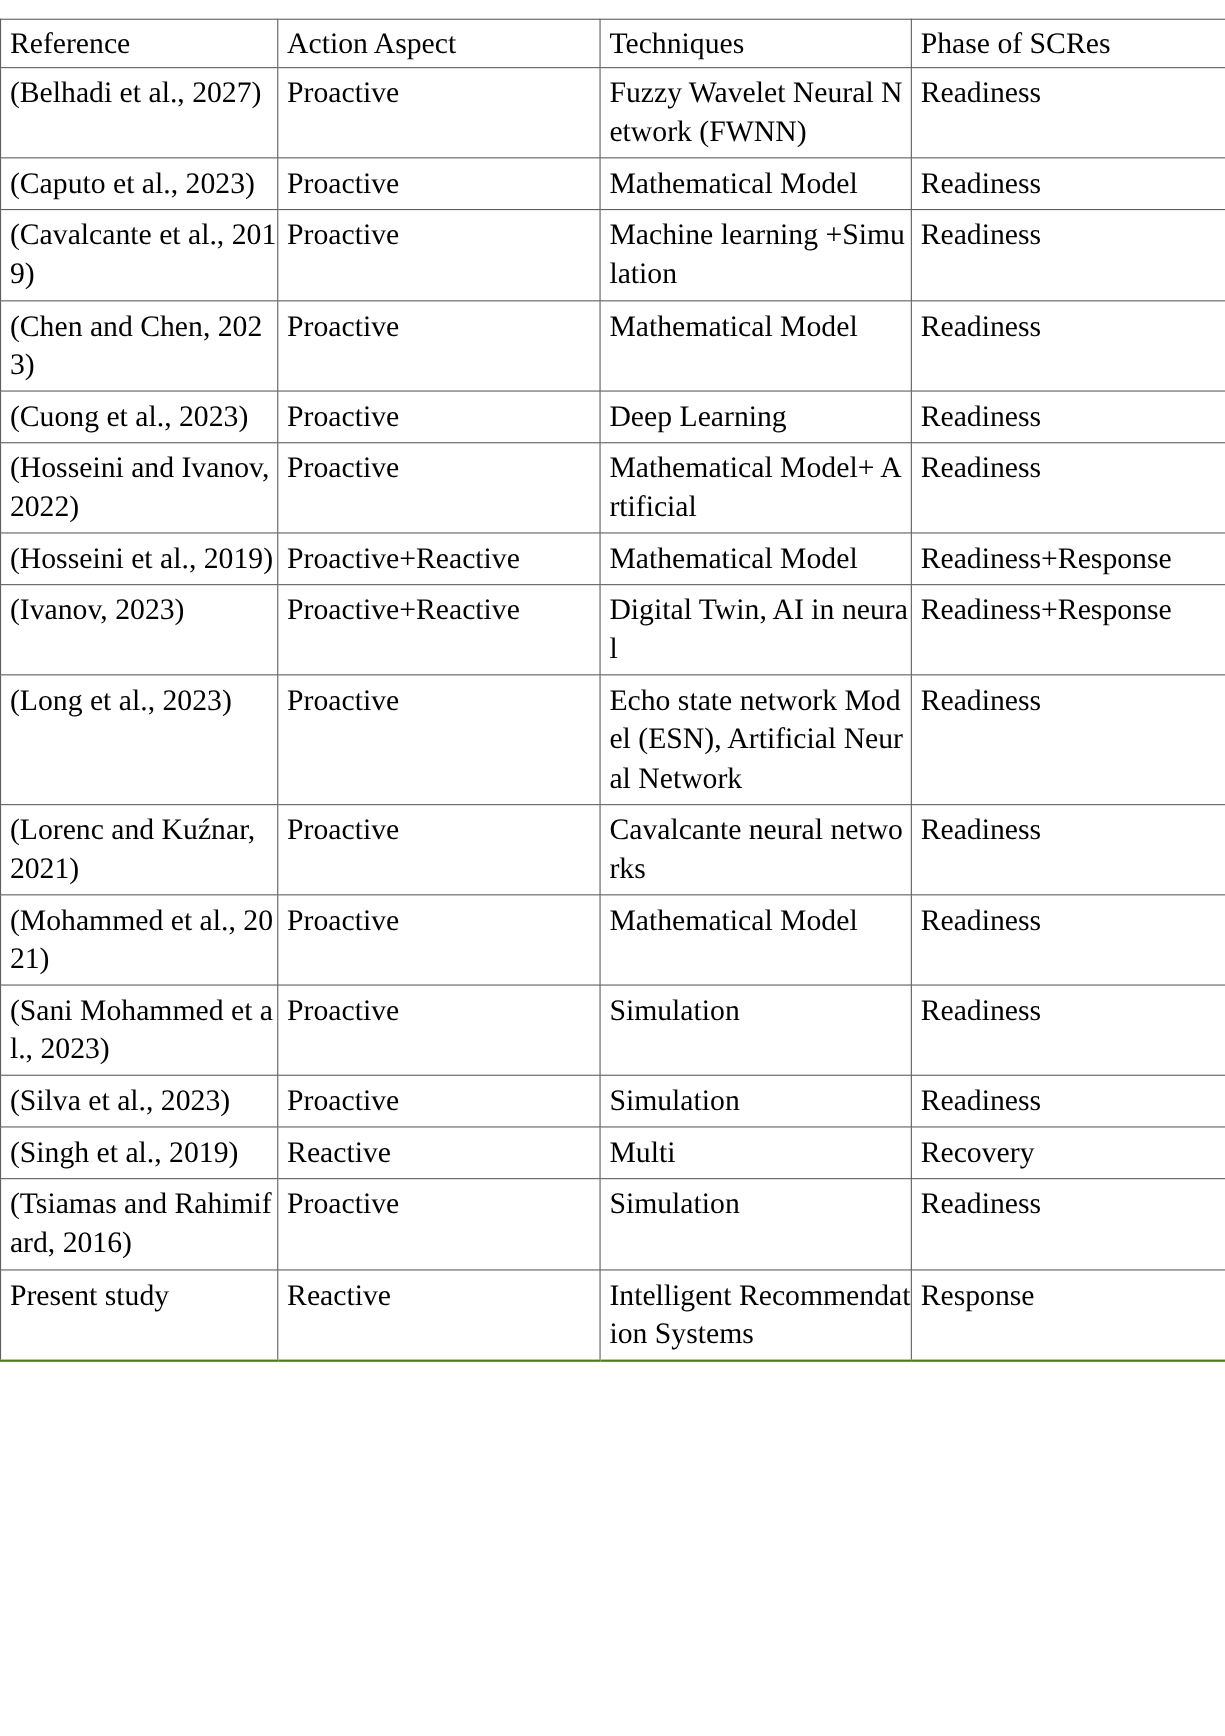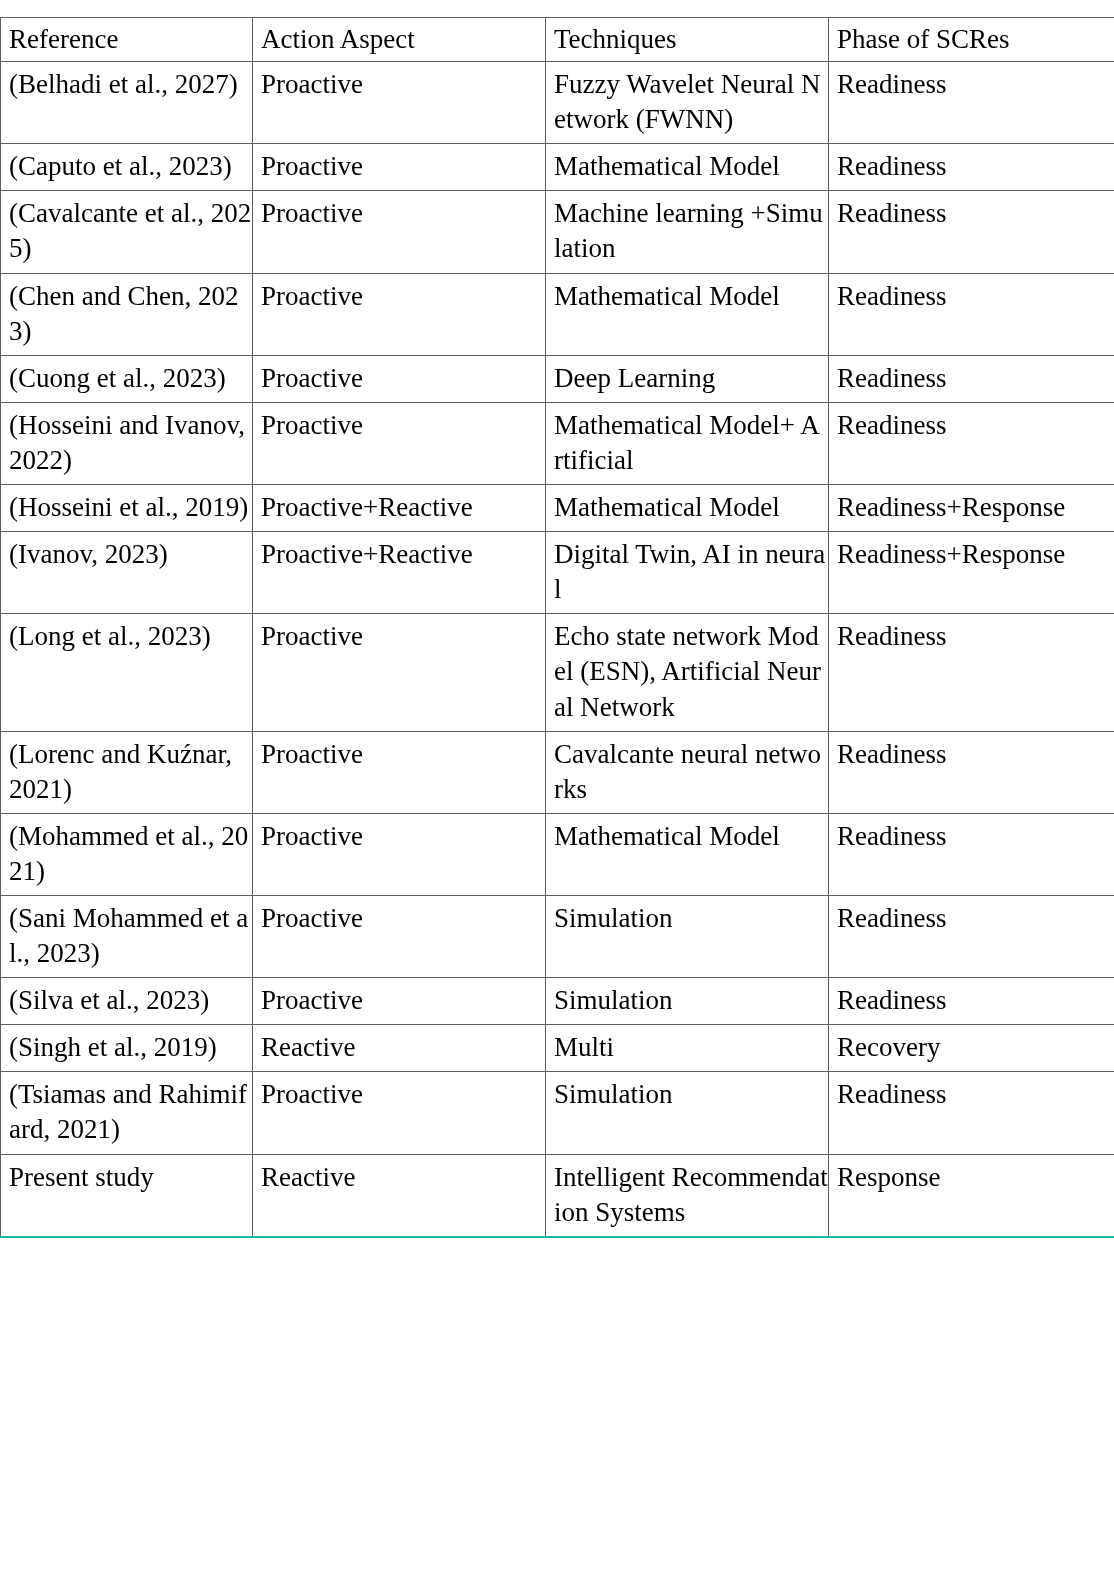--- a/index.html
+++ b/index.html
@@ -53,21 +53,21 @@
   table.lit-table thead th {
     padding-top: 4px;
     padding-bottom: 4px;
   }
 
   
   table.lit-table {
     border: 1px solid #2b2b2b;
   }
   table.lit-table tr:last-child td {
-    border-bottom: 2px solid #14b8a6;
+    border-bottom: 2px solid #4d7c0f;
   }
 
   .cell-text {
     display: block;
     white-space: pre-wrap;
   }
 </style>
 </head>
 <body>
 
@@ -119,21 +119,21 @@
           </td>
         <td>
             <span class="cell-text">Mathematical Model</span>
           </td>
         <td>
             <span class="cell-text">Readiness</span>
           </td>
       </tr>
       <tr>
         <td>
-            <span class="cell-text">(Cavalcante et al., 2025)</span>
+            <span class="cell-text">(Cavalcante et al., 2019)</span>
           </td>
         <td>
             <span class="cell-text">Proactive</span>
           </td>
         <td>
             <span class="cell-text">Machine learning +Simulation</span>
           </td>
         <td>
             <span class="cell-text">Readiness</span>
           </td>
@@ -287,21 +287,21 @@
           </td>
         <td>
             <span class="cell-text">Multi</span>
           </td>
         <td>
             <span class="cell-text">Recovery</span>
           </td>
       </tr>
       <tr>
         <td>
-            <span class="cell-text">(Tsiamas and Rahimifard, 2021)</span>
+            <span class="cell-text">(Tsiamas and Rahimifard, 2016)</span>
           </td>
         <td>
             <span class="cell-text">Proactive</span>
           </td>
         <td>
             <span class="cell-text">Simulation</span>
           </td>
         <td>
             <span class="cell-text">Readiness</span>
           </td>

